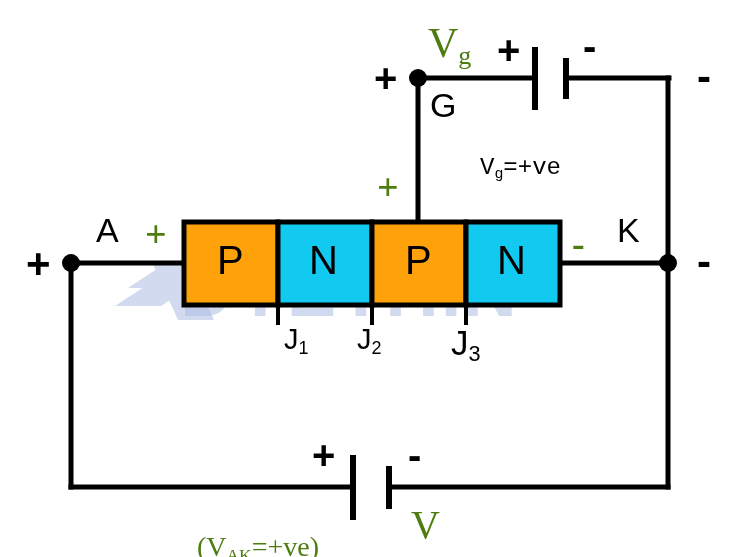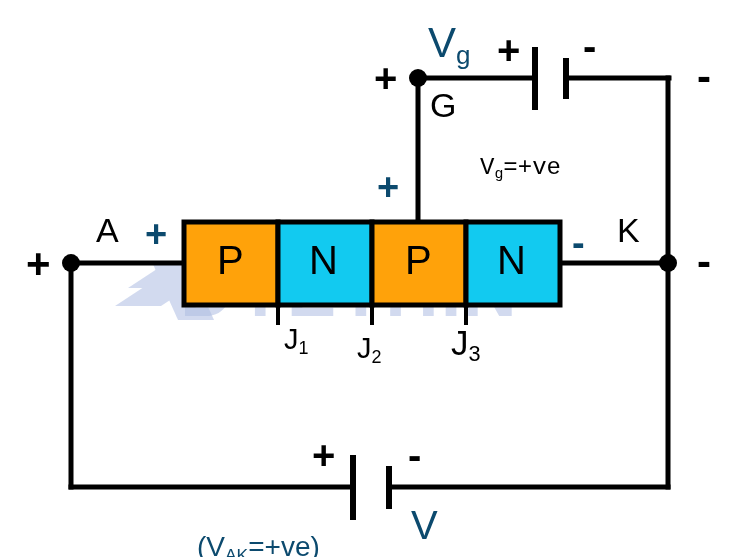--- a/index.html
+++ b/index.html
@@ -19,21 +19,21 @@
     position: absolute;
     top: 0;
     left: 0;
   }
   .lbl {
     position: absolute;
     white-space: nowrap;
     line-height: 1;
     color: #000000;
   }
-  .red { color: #0c4a6e; }
+  .red { color: #4d7c0f; font-family: Liberation Serif, serif; }
   .sub {
     font-size: 0.62em;
     vertical-align: baseline;
     position: relative;
     top: 0.28em;
   }
 </style>
 </head>
 <body>
 
@@ -108,21 +108,21 @@
   <div class="lbl red" style="left:145px; top:215px; font-size:38px; font-weight:bold;">+</div>
 
   <div class="lbl" style="left:217px; top:240px; font-size:40px;">P</div>
   <div class="lbl" style="left:309px; top:240px; font-size:40px;">N</div>
   <div class="lbl" style="left:405px; top:240px; font-size:40px;">P</div>
   <div class="lbl" style="left:497px; top:240px; font-size:40px;">N</div>
 
   <div class="lbl" style="left:268px; top:325px; font-size:29px;margin-left:16px;">
     <span>J</span><span class="sub">1</span>
   </div>
-  <div class="lbl" style="left:357px; top:334px; font-size:29px;">
+  <div class="lbl" style="left:357px; top:325px; font-size:29px;">
     <span>J</span><span class="sub">2</span>
   </div>
   <div class="lbl" style="left:451px; top:325px; font-size:35px;">
     <span>J</span><span class="sub">3</span>
   </div>
 
   <div class="lbl red" style="left:377px; top:168px; font-size:38px; font-weight:bold;">+</div>
 
   <div class="lbl red" style="left:572px; top:224px; font-size:38px; font-weight:bold;">-</div>
 

